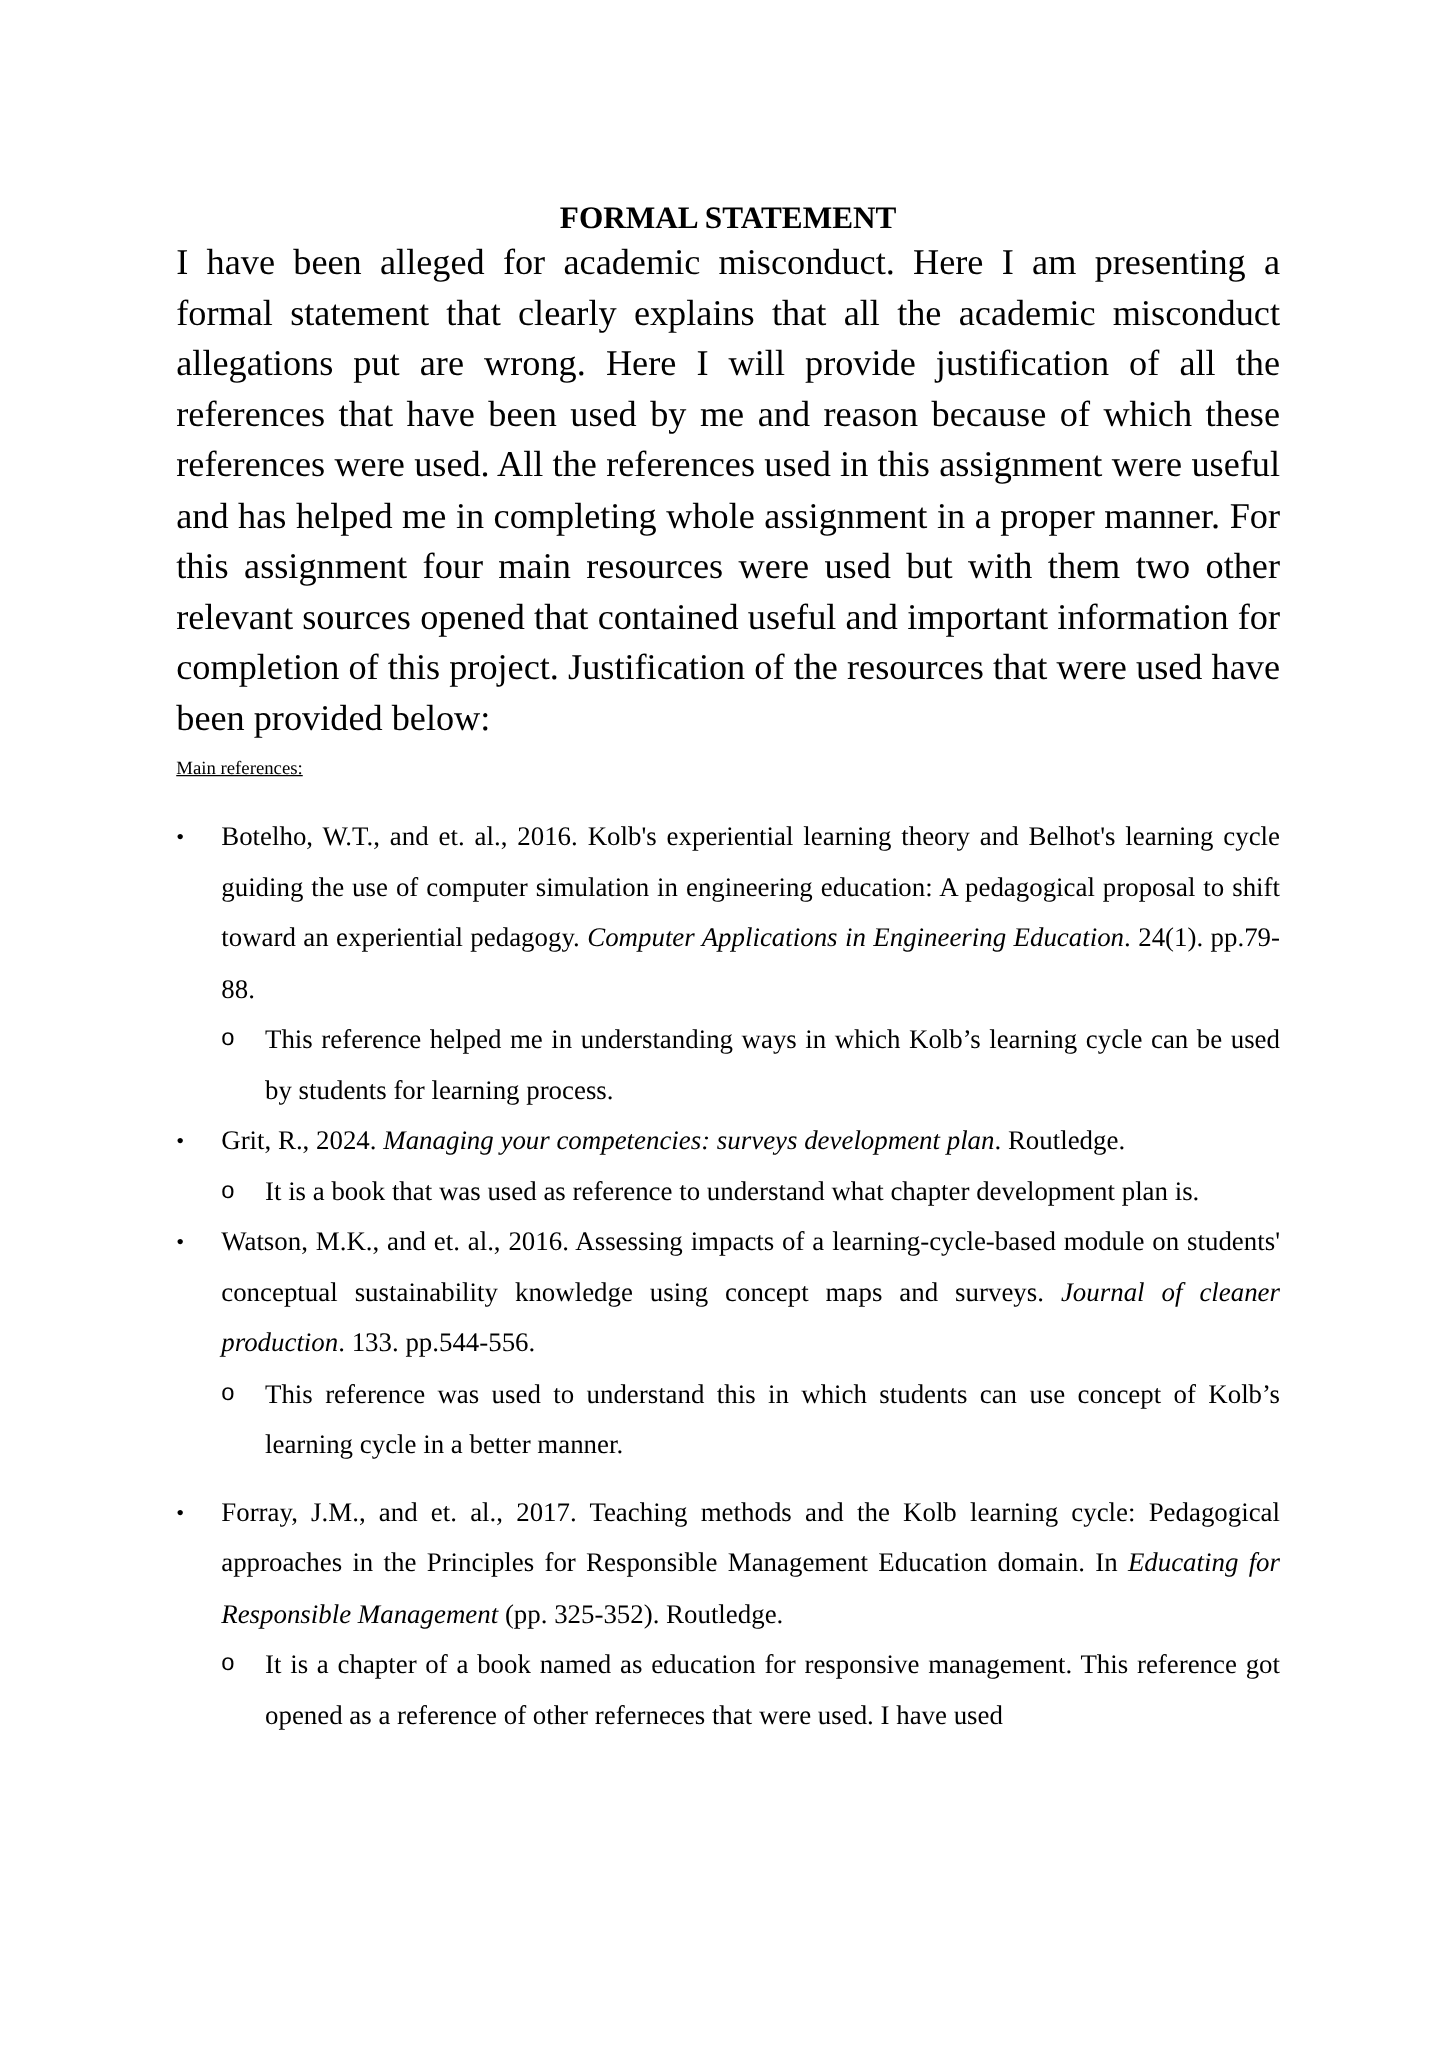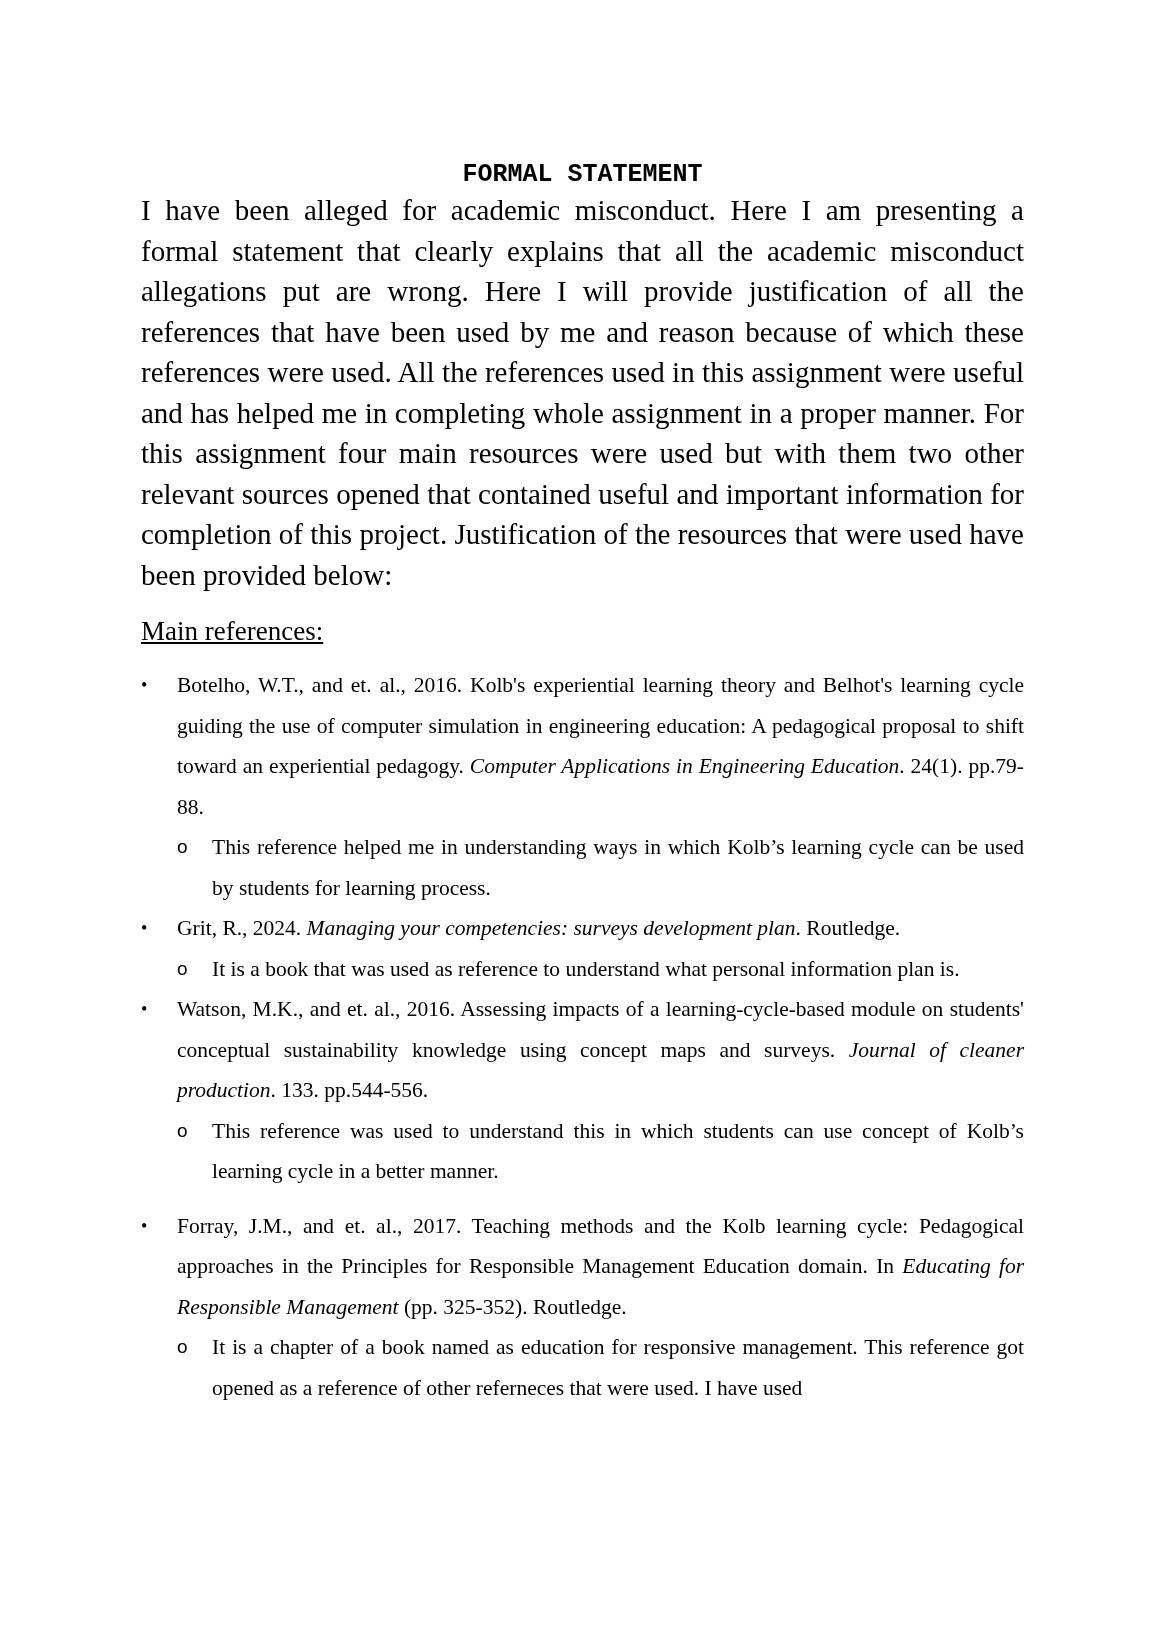--- a/index.html
+++ b/index.html
@@ -1,21 +1,21 @@
 <!DOCTYPE html>
 <html><head>
 <meta charset="utf-8">
 <style>
   html, body { margin: 0; padding: 0; background: #ffffff; }
   body { width: 1158px; height: 1638px; position: relative; overflow: hidden;
          font-family: "Liberation Serif", serif; color: #000; }
   .page { position: absolute; left: 141px; top: 160px; width: 883px; }
-  .title { text-align: center; font-weight: bold; font-size: 25px; margin: 0; line-height: 30px; font-family: Liberation Mono, monospace; }
+  .title { text-align: center; font-weight: bold; font-size: 25px; margin: 0; line-height: 30px; }
   .para { font-size: 29px; line-height: 40.5px; text-align: justify; margin: 0; }
-  .heading { font-size: 27px; text-decoration: underline; margin-top: 16px; line-height: 40px; }
+  .heading { font-size: 15px; text-decoration: underline; line-height: 40px; }
   ul.refs { list-style: none; margin: 14px 0 0 0; padding: 0; }
   li.ref { position: relative; padding-left: 36px; font-size: 21.5px; line-height: 40.5px; text-align: justify; }
   li.ref .bullet { position: absolute; left: 0; top: 0; font-size: 18px; }
   ul.sub { list-style: none; margin: 0; padding: 0; }
   li.subitem { position: relative; padding-left: 71px; text-align: justify; }
   li.subitem .obullet { position: absolute; left: 36px; top: 0; font-family: "Liberation Sans", sans-serif; font-size: 19px; }
   i { font-style: italic; }
 </style>
 </head>
 <body>
@@ -35,21 +35,21 @@
         <span>This reference helped me in understanding ways in which Kolb’s learning cycle can be used by students for learning process.</span>
       </li>
         </ul>
     </li>
     <li class="ref">
       <span class="bullet">•</span>
       <span>Grit, R., 2024. </span><i>Managing your competencies: surveys development plan</i><span>. Routledge.</span>
       <ul class="sub">
           <li class="subitem" style="margin-left:-36px">
         <span class="obullet">o</span>
-        <span>It is a book that was used as reference to understand what personal information plan is.</span>
+        <span>It is a book that was used as reference to understand what chapter development plan is.</span>
       </li>
         </ul>
     </li>
     <li class="ref">
       <span class="bullet">•</span>
       <span>Watson, M.K., and et. al., 2016. Assessing impacts of a learning-cycle-based module on students' conceptual sustainability knowledge using concept maps and surveys. </span><i>Journal of cleaner production</i><span>. 133. pp.544-556.</span>
       <ul class="sub">
           <li class="subitem" style="margin-left:-36px">
         <span class="obullet">o</span>
         <span>This reference was used to understand this in which students can use concept of Kolb’s learning cycle in a better manner.</span>

